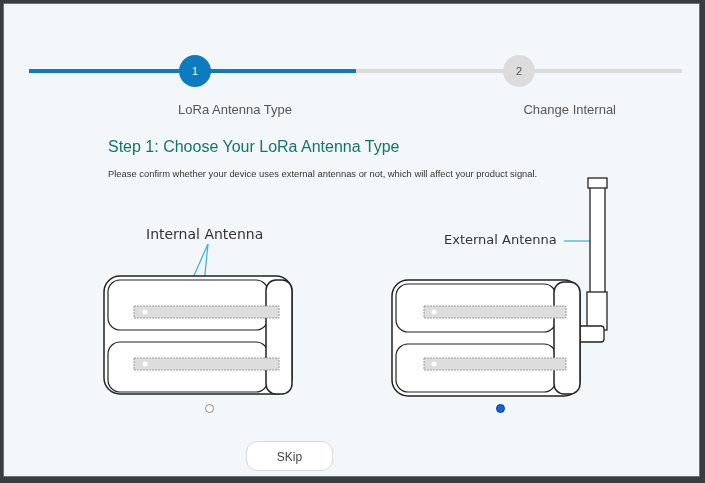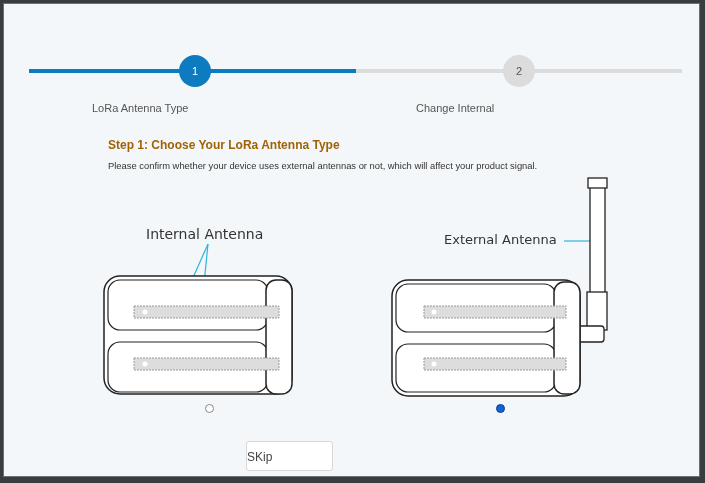--- a/index.html
+++ b/index.html
@@ -4,28 +4,28 @@
   <style>
     html, body { margin:0; padding:0; }
     body { width:705px; height:483px; background:#3a3d40; position:relative; overflow:hidden; font-family:"Liberation Sans", sans-serif; }
     .panel { position:absolute; left:3px; top:3px; width:697px; height:474px; background:#f4f7f9; border:1px solid #6d7073; box-sizing:border-box; }
     .track { position:absolute; top:65px; height:4px; }
     .track.done { left:25px; width:327px; background:#0d7bc0; }
     .track.todo { left:352px; width:326px; background:#dcdcdc; }
     .node { position:absolute; top:51px; width:32px; height:32px; border-radius:50%; text-align:center; line-height:32px; font-size:11px; }
     .node.active { left:175px; background:#0d7bc0; color:#fff; }
     .node.pending { left:499px; background:#dcdcdc; color:#555; }
-    .step-label { position:absolute; top:98px; font-size:11px; color:#555; text-align:left; width:200px; }
-    .title { position:absolute; left:104px; top:134px; font-size:12px; color:#a16207;font-weight:bold; }
-    .desc { position:absolute; left:104px; top:156px; font-size:9.4px; color:#333;text-align:center; }
+    .step-label { position:absolute; top:98px; font-size:13px; color:#555; text-align:right; width:200px; }
+    .title { position:absolute; left:104px; top:134px; font-size:16px; color:#0f766e; }
+    .desc { position:absolute; left:104px; top:164px; font-size:9.4px; color:#333;text-align:center; }
     .illus { position:absolute; }
     .radio { position:absolute; width:9px; height:9px; border-radius:50%; box-sizing:border-box; }
     .radio.off { left:201px; top:400px; border:1px solid #888; background:#fff; }
     .radio.on { left:492px; top:400px; background:#1463d4; border:1px solid #0d3e86; }
-    .btn { position:absolute; top:437px; width:87px; height:30px; border-radius:3px; font-size:12px; line-height:30px; box-sizing:border-box; }
+    .btn { position:absolute; top:437px; width:87px; height:30px; border-radius:11px; font-size:12px; text-align:center; line-height:30px; box-sizing:border-box; }
     .btn.skip { left:242px; background:#fff; border:1px solid #d8d8d8; color:#444; }
     .btn.next { left:355px; background:#0d7bc0; color:#fff; }
   </style>
 </head>
 <body>
 
 <div class="panel">
   <div class="track done"></div>
   <div class="track todo"></div>
   <div class="node active">1</div>

